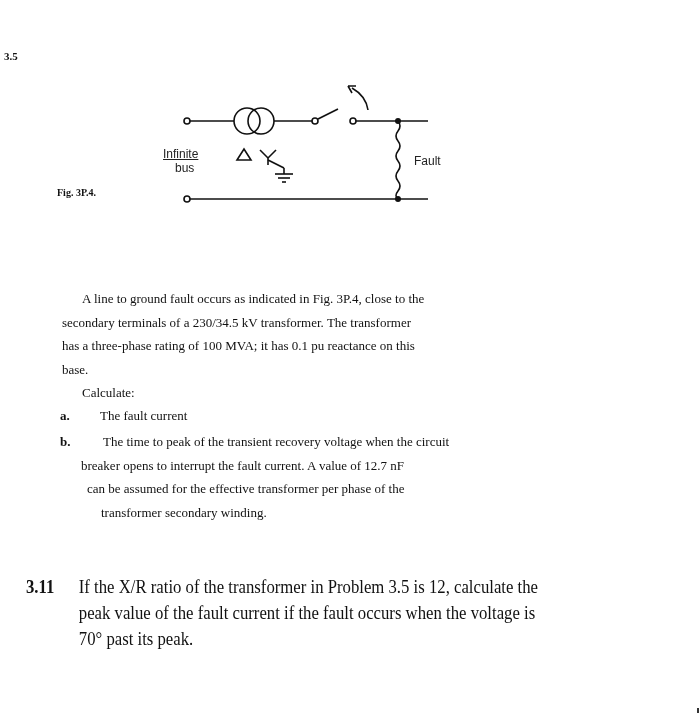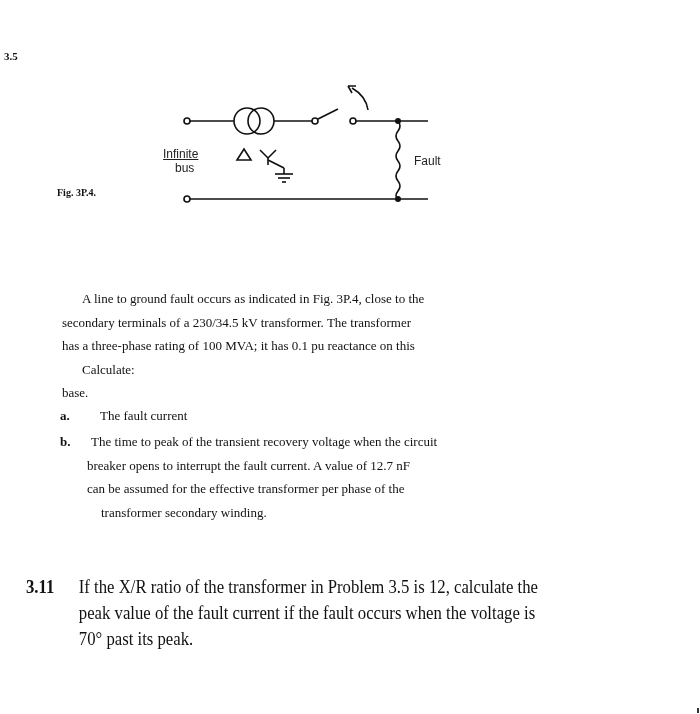--- a/index.html
+++ b/index.html
@@ -62,33 +62,33 @@
   <div class="abs sans" style="left:175px;top:81px;">bus</div>
   <div class="abs sans" style="left:414px;top:74px;">Fault</div>
 </div>
 
 <div class="abs figcap" style="left:57px;top:187px;">Fig. 3P.4.</div>
 
 <div class="abs para" style="left:62px;top:287px;width:582px;">
   <span class="line" style="padding-left:20px;">A line to ground fault occurs as indicated in Fig. 3P.4, close to the</span>
   <span class="line">secondary terminals of a 230/34.5 kV transformer. The transformer</span>
   <span class="line">has a three-phase rating of 100 MVA; it has 0.1 pu reactance on this</span>
+  <span class="line">base.</span>
   <span class="line" style="padding-left:20px;">Calculate:</span>
-  <span class="line">base.</span>
 </div>
 
 <div class="abs para" style="left:60px;top:404px;width:590px;">
   <span class="abs item-label" style="left:0;top:0;">a.</span>
   <span class="line" style="margin-left:40px;">The fault current</span>
 </div>
 
 <div class="abs para" style="left:60px;top:430px;width:590px;">
   <span class="abs item-label" style="left:0;top:0;">b.</span>
-  <span class="line" style="margin-left:31px;">The time to peak of the transient recovery voltage when the circuit</span>
-  <span class="line" style="margin-left:27px;">breaker opens to interrupt the fault current. A value of 12.7 nF</span>
+  <span class="line" style="margin-left:43px;">The time to peak of the transient recovery voltage when the circuit</span>
+  <span class="line" style="margin-left:21px;">breaker opens to interrupt the fault current. A value of 12.7 nF</span>
   <span class="line" style="margin-left:27px;">can be assumed for the effective transformer per phase of the</span>
   <span class="line" style="margin-left:41px;">transformer secondary winding.</span>
 </div>
 
 <div class="abs p311" style="left:26px;top:574px;width:740px;">
   <span class="abs num" style="left:0;top:0;">3.11</span>
   <span class="line" style="display:block;margin-left:60px;white-space:nowrap;">If the X/R ratio of the transformer in Problem 3.5 is 12, calculate the</span>
   <span class="line" style="display:block;margin-left:60px;white-space:nowrap;">peak value of the fault current if the fault occurs when the voltage is</span>
   <span class="line" style="display:block;margin-left:60px;white-space:nowrap;">70° past its peak.</span>
 </div>

